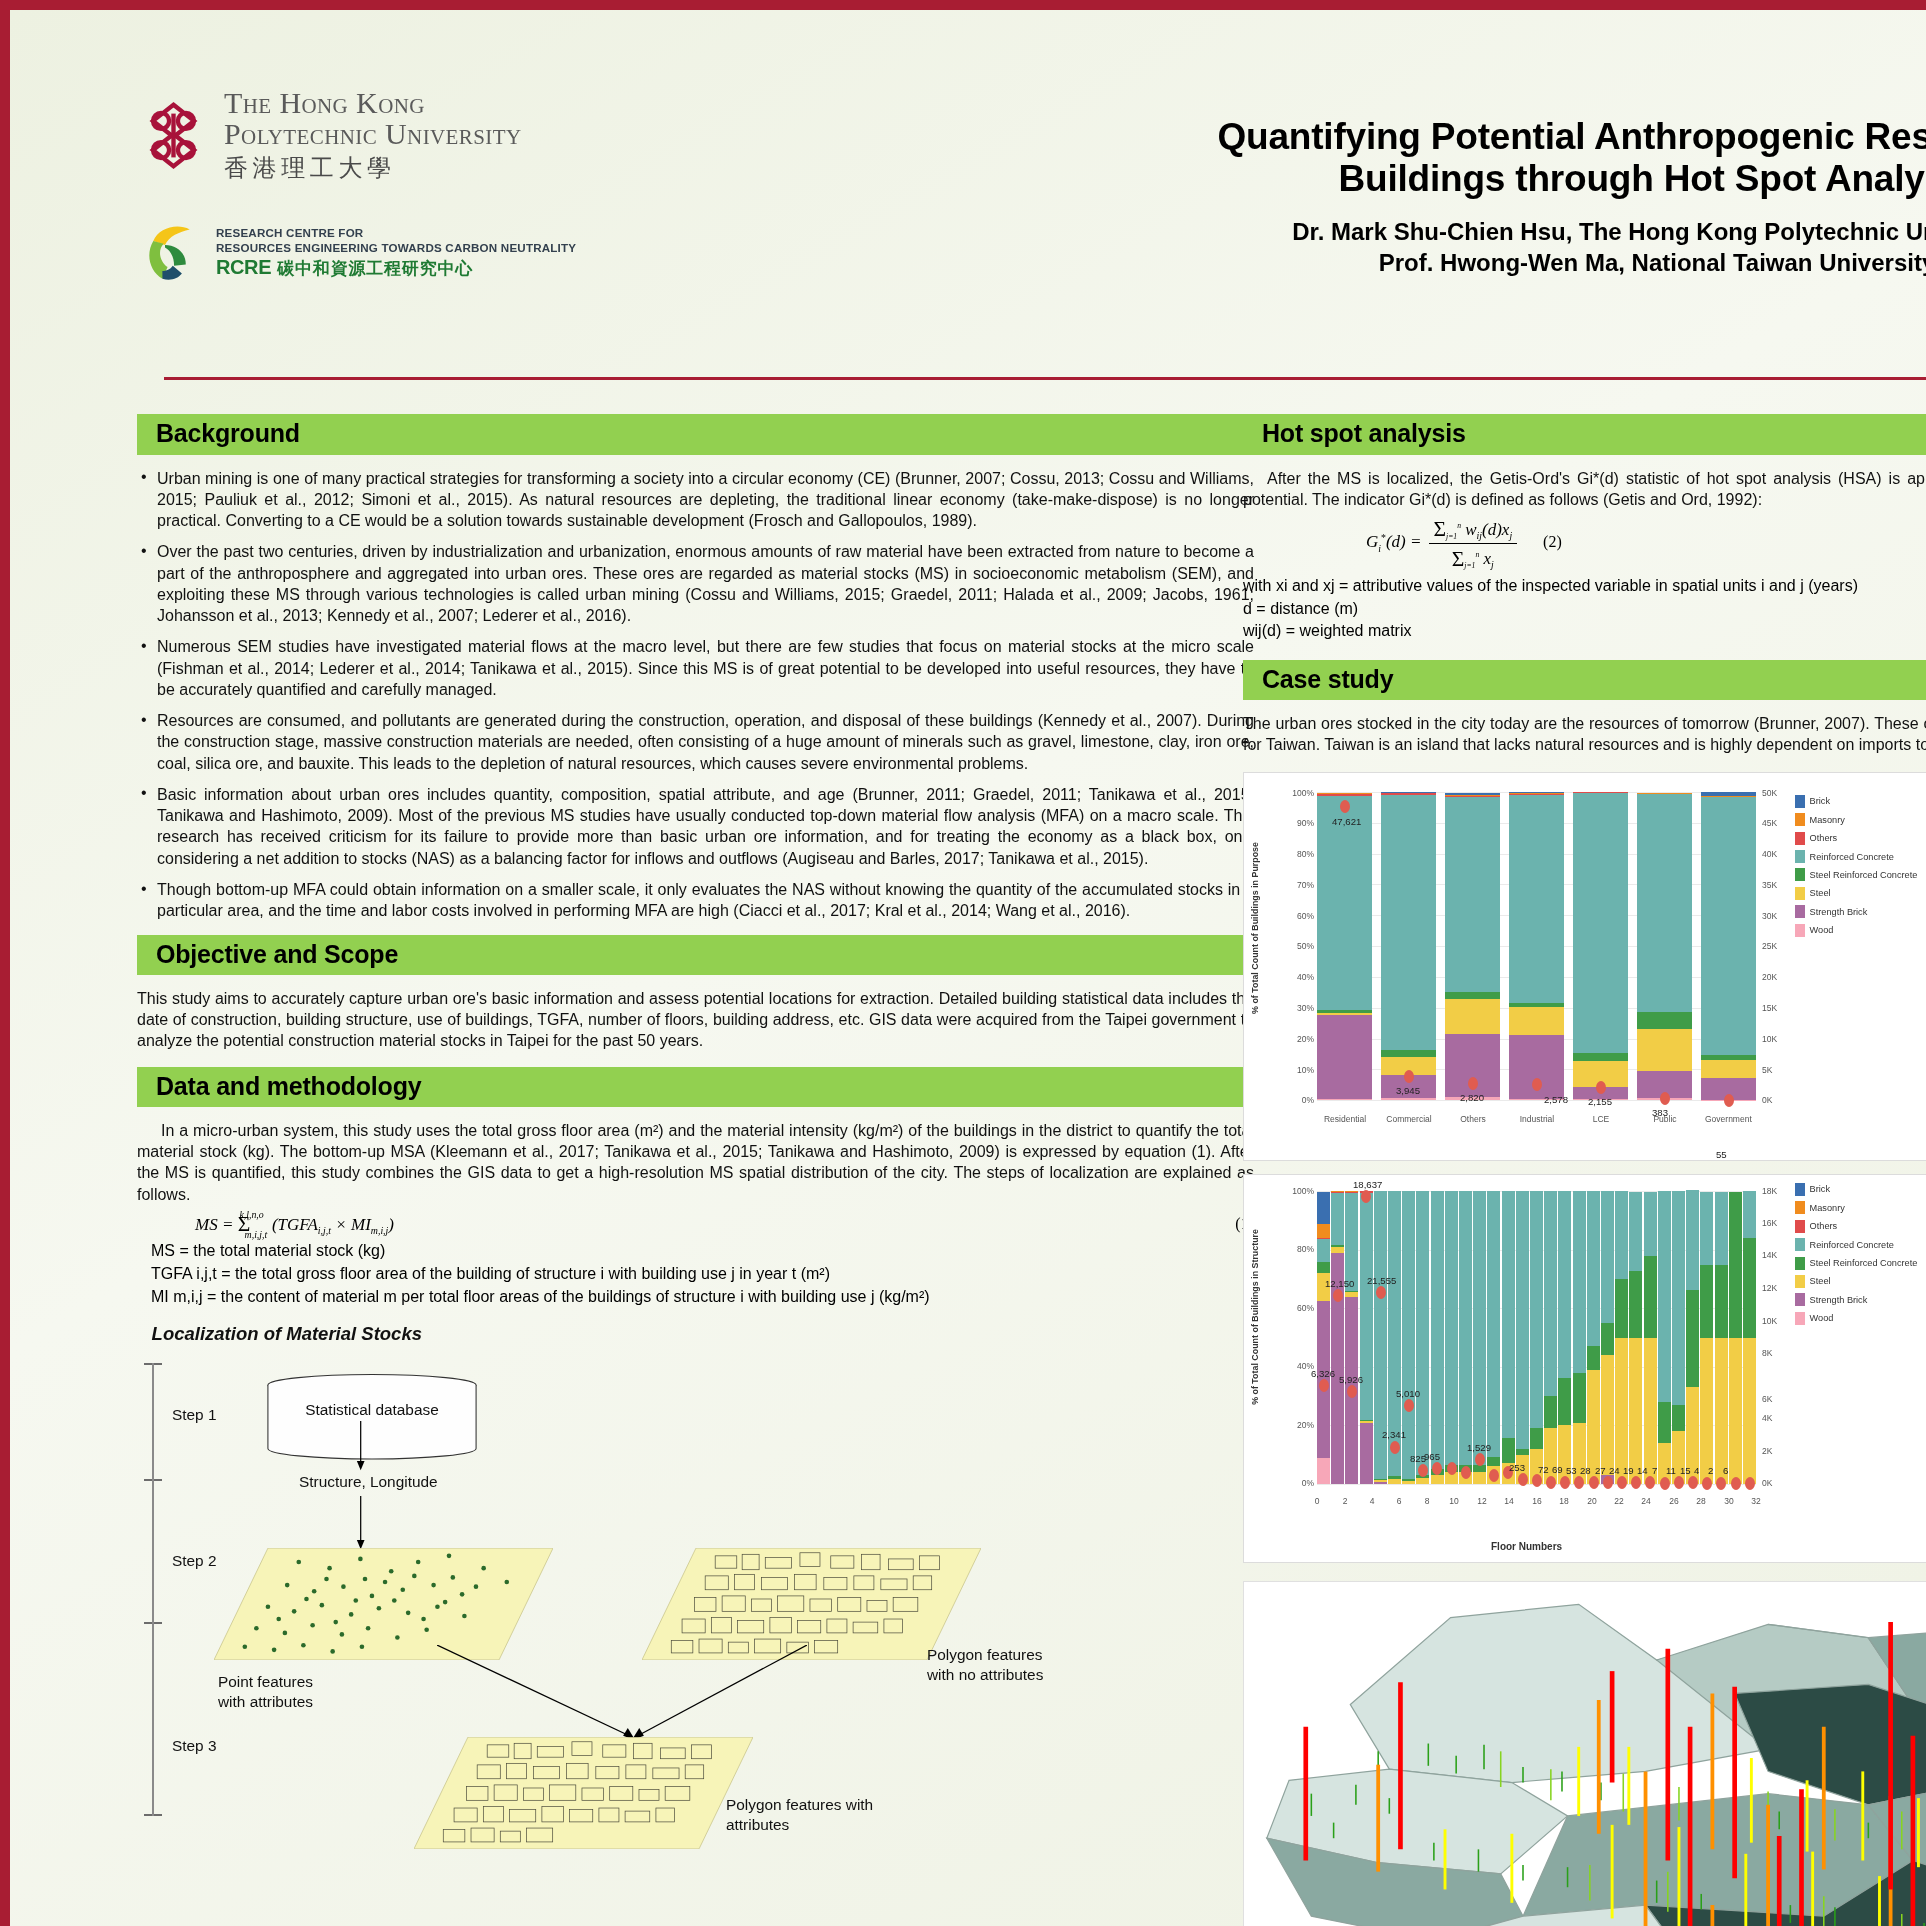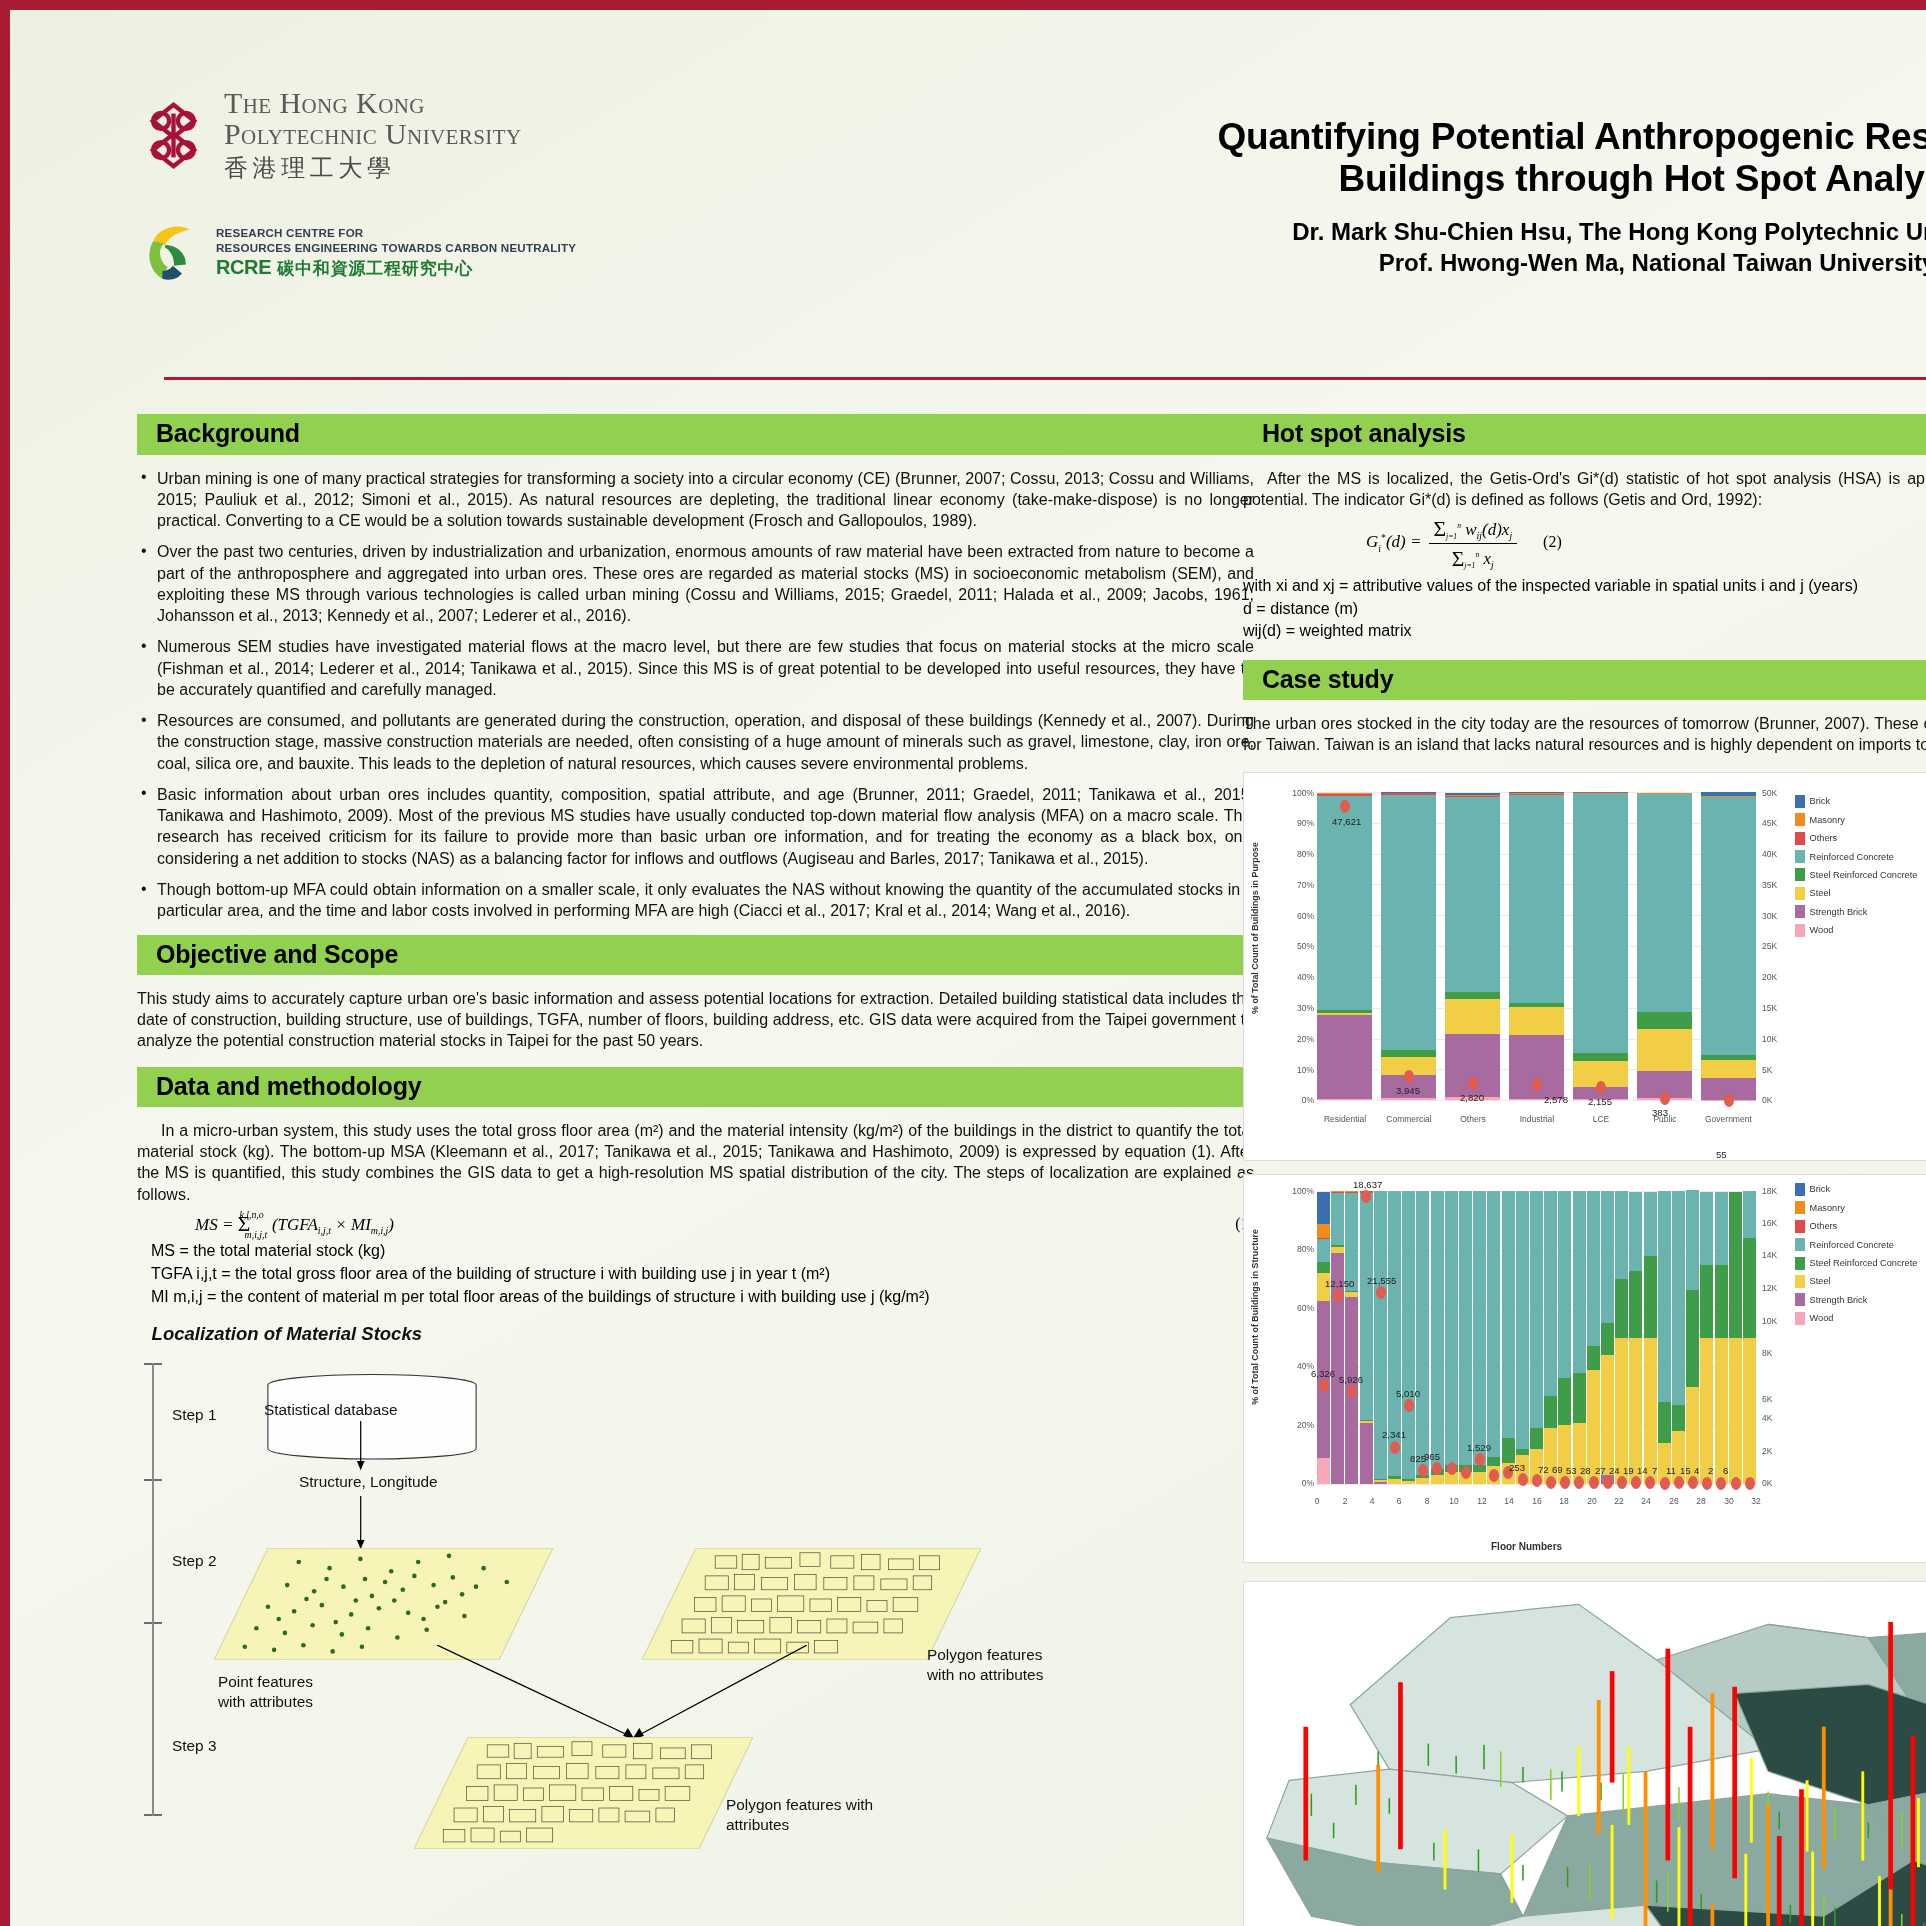--- a/index.html
+++ b/index.html
@@ -94,21 +94,21 @@
   .sub-head-italic {
     font-size:18.5px; font-weight:bold; font-style:italic; color:#111; margin:15.4px 0 7px 14.6px;
   }
 
   
   .loc-diagram { position:relative; width:1109px; height:505px; margin-top:3.9px; }
   .step-label { position:absolute; font-size:15.4px; color:#111; }
   .tick { position:absolute; width:17.7px; height:1.9px; background:#6c6c6c; }
   .vline { position:absolute; width:1.5px; background:#8a8a8a; }
   .db-cyl { position:absolute; width:216px; height:89px; }
-  .db-text { position:absolute; font-size:15.4px; color:#111; text-align:left; width:216px; }
+  .db-text { position:absolute; font-size:15.4px; color:#111; text-align:center; width:216px; }
   .attr-text { position:absolute; font-size:15.4px; line-height:1.34; color:#111; }
   .latlon { position:absolute; font-size:15.4px; color:#111; }
   .par-cap { position:absolute; font-size:15.4px; line-height:1.3; color:#111; }
 
   
   .chart-card {
     background:#ffffff; border:0.8px solid #dcdcdc; position:relative;
   }
   .chart-title-y {
     position:absolute; font-size:8.9px; font-weight:bold; color:#333;

